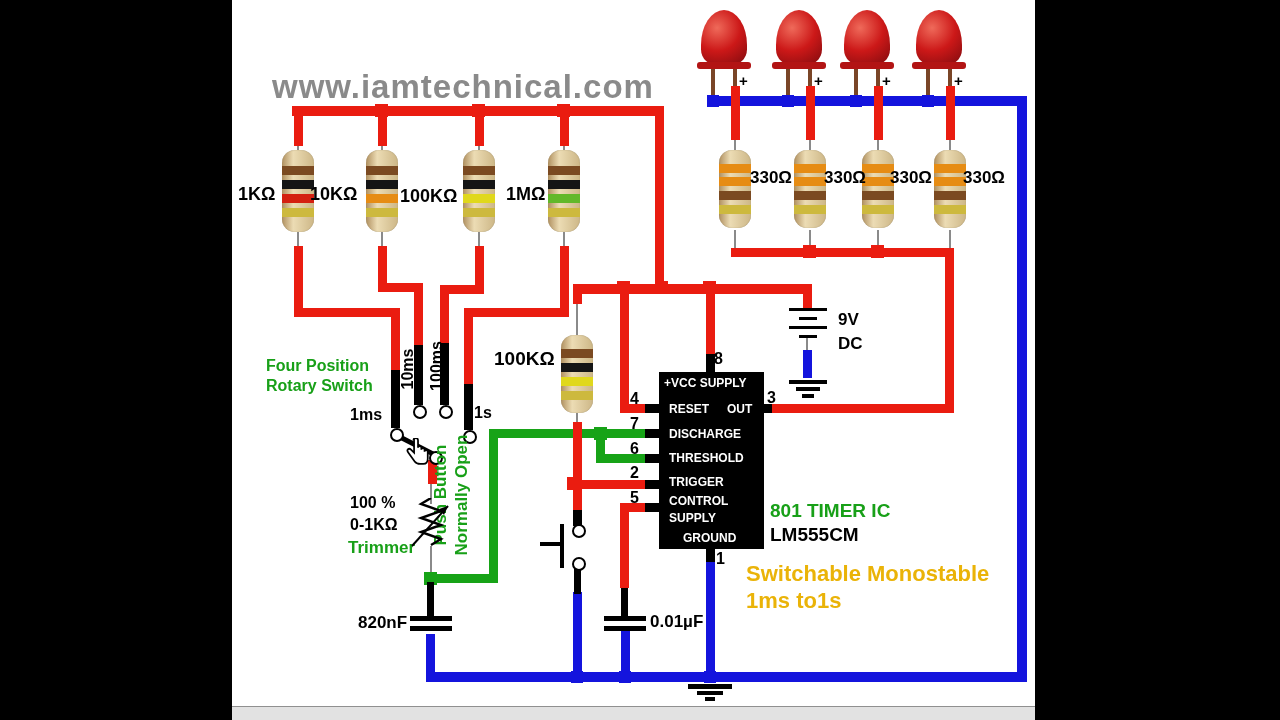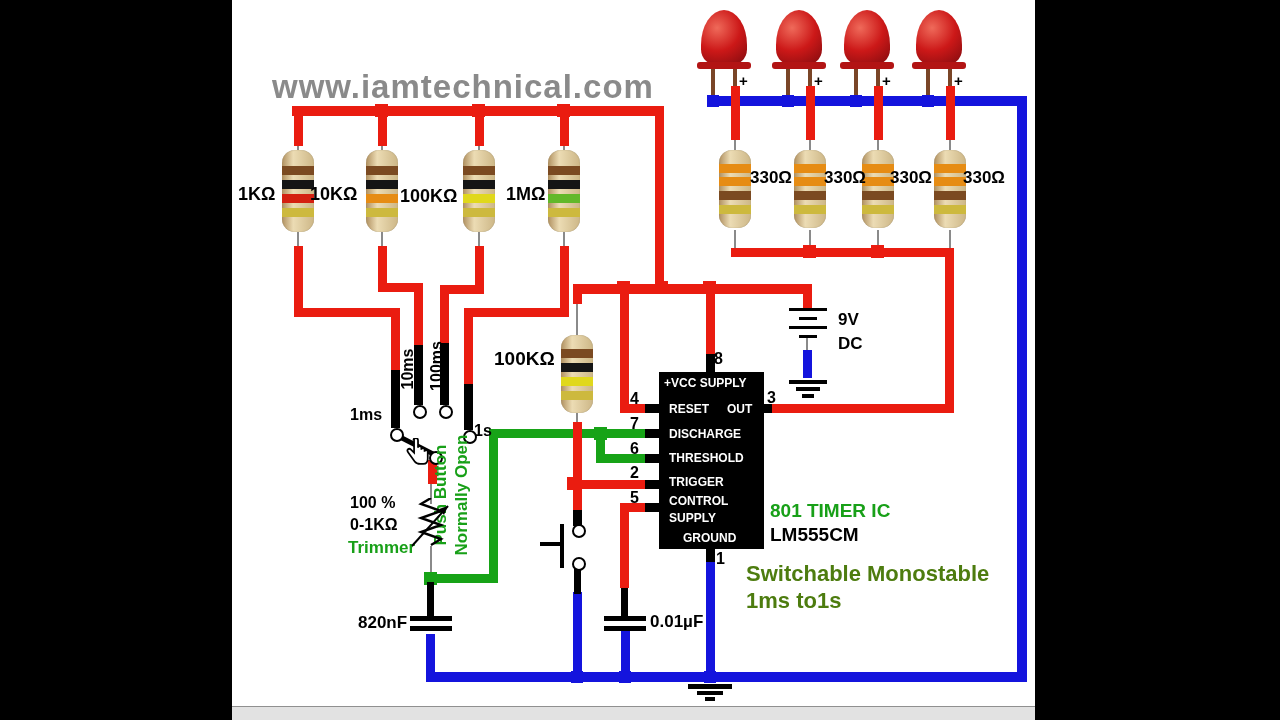--- a/index.html
+++ b/index.html
@@ -36,21 +36,21 @@
   .term{position:absolute;width:10px;height:10px;border:2px solid #000;background:#fff;
         border-radius:50%;z-index:6;}
   .ic{position:absolute;left:659px;top:372px;width:105px;height:177px;background:#000;z-index:5;}
   .ic-txt{position:absolute;color:#fff;font-weight:bold;font-size:12px;z-index:6;white-space:nowrap;}
   .pin-num{position:absolute;color:#000;font-weight:bold;font-size:16px;z-index:6;}
   .lbl{position:absolute;color:#000;font-weight:bold;z-index:6;white-space:nowrap;}
   .green-t{color:#18a018;}
   .rot{transform:rotate(-90deg);}
   .cap-plate{position:absolute;background:#000;height:5px;z-index:5;}
   .gnd{position:absolute;background:#000;height:4px;z-index:5;}
-  .caption{position:absolute;left:746px;top:560px;color:#4d7c0f;font-weight:bold;font-size:22px;
+  .caption{position:absolute;left:746px;top:560px;color:#eab308;font-weight:bold;font-size:22px;
            line-height:27px;z-index:6;}
   .wm{position:absolute;left:272px;top:68px;color:#8a8a8a;font-weight:bold;font-size:33px;
       letter-spacing:1px;z-index:6;}
   svg{position:absolute;z-index:7;}
 </style>
 </head>
 <body>
 
 <div class="stage">
   <div class="canvas"></div>
@@ -252,24 +252,28 @@
   <div class="lbl" style="left:963px;top:168px;font-size:17px;">330Ω</div>
 
   <div class="resistor small" style="left:561px;top:335px;">
     <div class="band band-brown" style="top:14px;"></div>
       <div class="band band-black" style="top:28px;"></div>
     <div class="band band-yellow" style="top:42px;"></div>
       <div class="band band-gold" style="top:56px;"></div>
   </div>
   <div class="lbl" style="left:494px;top:348px;font-size:19px;">100KΩ</div>
 
+  <div class="lbl green-t" style="left:266px;top:356px;font-size:16px;line-height:20px;">
+    <div>Four Position</div>
+    <div>Rotary Switch</div>
+  </div>
   <div class="lbl" style="left:350px;top:406px;font-size:16px;">1ms</div>
   <div class="lbl rot" style="left:388px;top:360px;font-size:16px;">10ms</div>
   <div class="lbl rot" style="left:412px;top:357px;font-size:16px;">100ms</div>
-  <div class="lbl" style="left:474px;top:422px;font-size:16px;">1s</div>
+  <div class="lbl" style="left:474px;top:404px;font-size:16px;">1s</div>
 
   <div class="w-black" style="left:397px;top:434px;width:42px;height:5px;transform:rotate(27deg);transform-origin:2px 2px;z-index:6;"></div>
   <div class="term" style="left:390px;top:428px;"></div>
   <div class="term" style="left:413px;top:405px;"></div>
   <div class="term" style="left:439px;top:405px;"></div>
   <div class="term" style="left:463px;top:430px;"></div>
   <div class="term" style="left:429px;top:451px;"></div>
 
   <svg style="left:404px;top:438px;" width="30" height="32" viewBox="0 0 24 26">
     <path d="M8 1 v11 l-2.5 -2.5 c-1.8 -1.8 -3.8 0.2 -2.4 2 l5.4 7.5 c1 1.4 2 2 4.4 2 h2.6 c2.6 0 3.6 -1.6 3.6 -4.2 v-5.6 c0 -1.8 -2.6 -1.8 -2.6 0 v-1.6 c0 -1.8 -2.6 -1.8 -2.6 0 v-1.6 c0 -1.8 -2.7 -1.8 -2.7 0 v-6 c0 -2.6 -3.7 -2.6 -3.7 0 z" fill="#fff" stroke="#000" stroke-width="1.4"></path>

